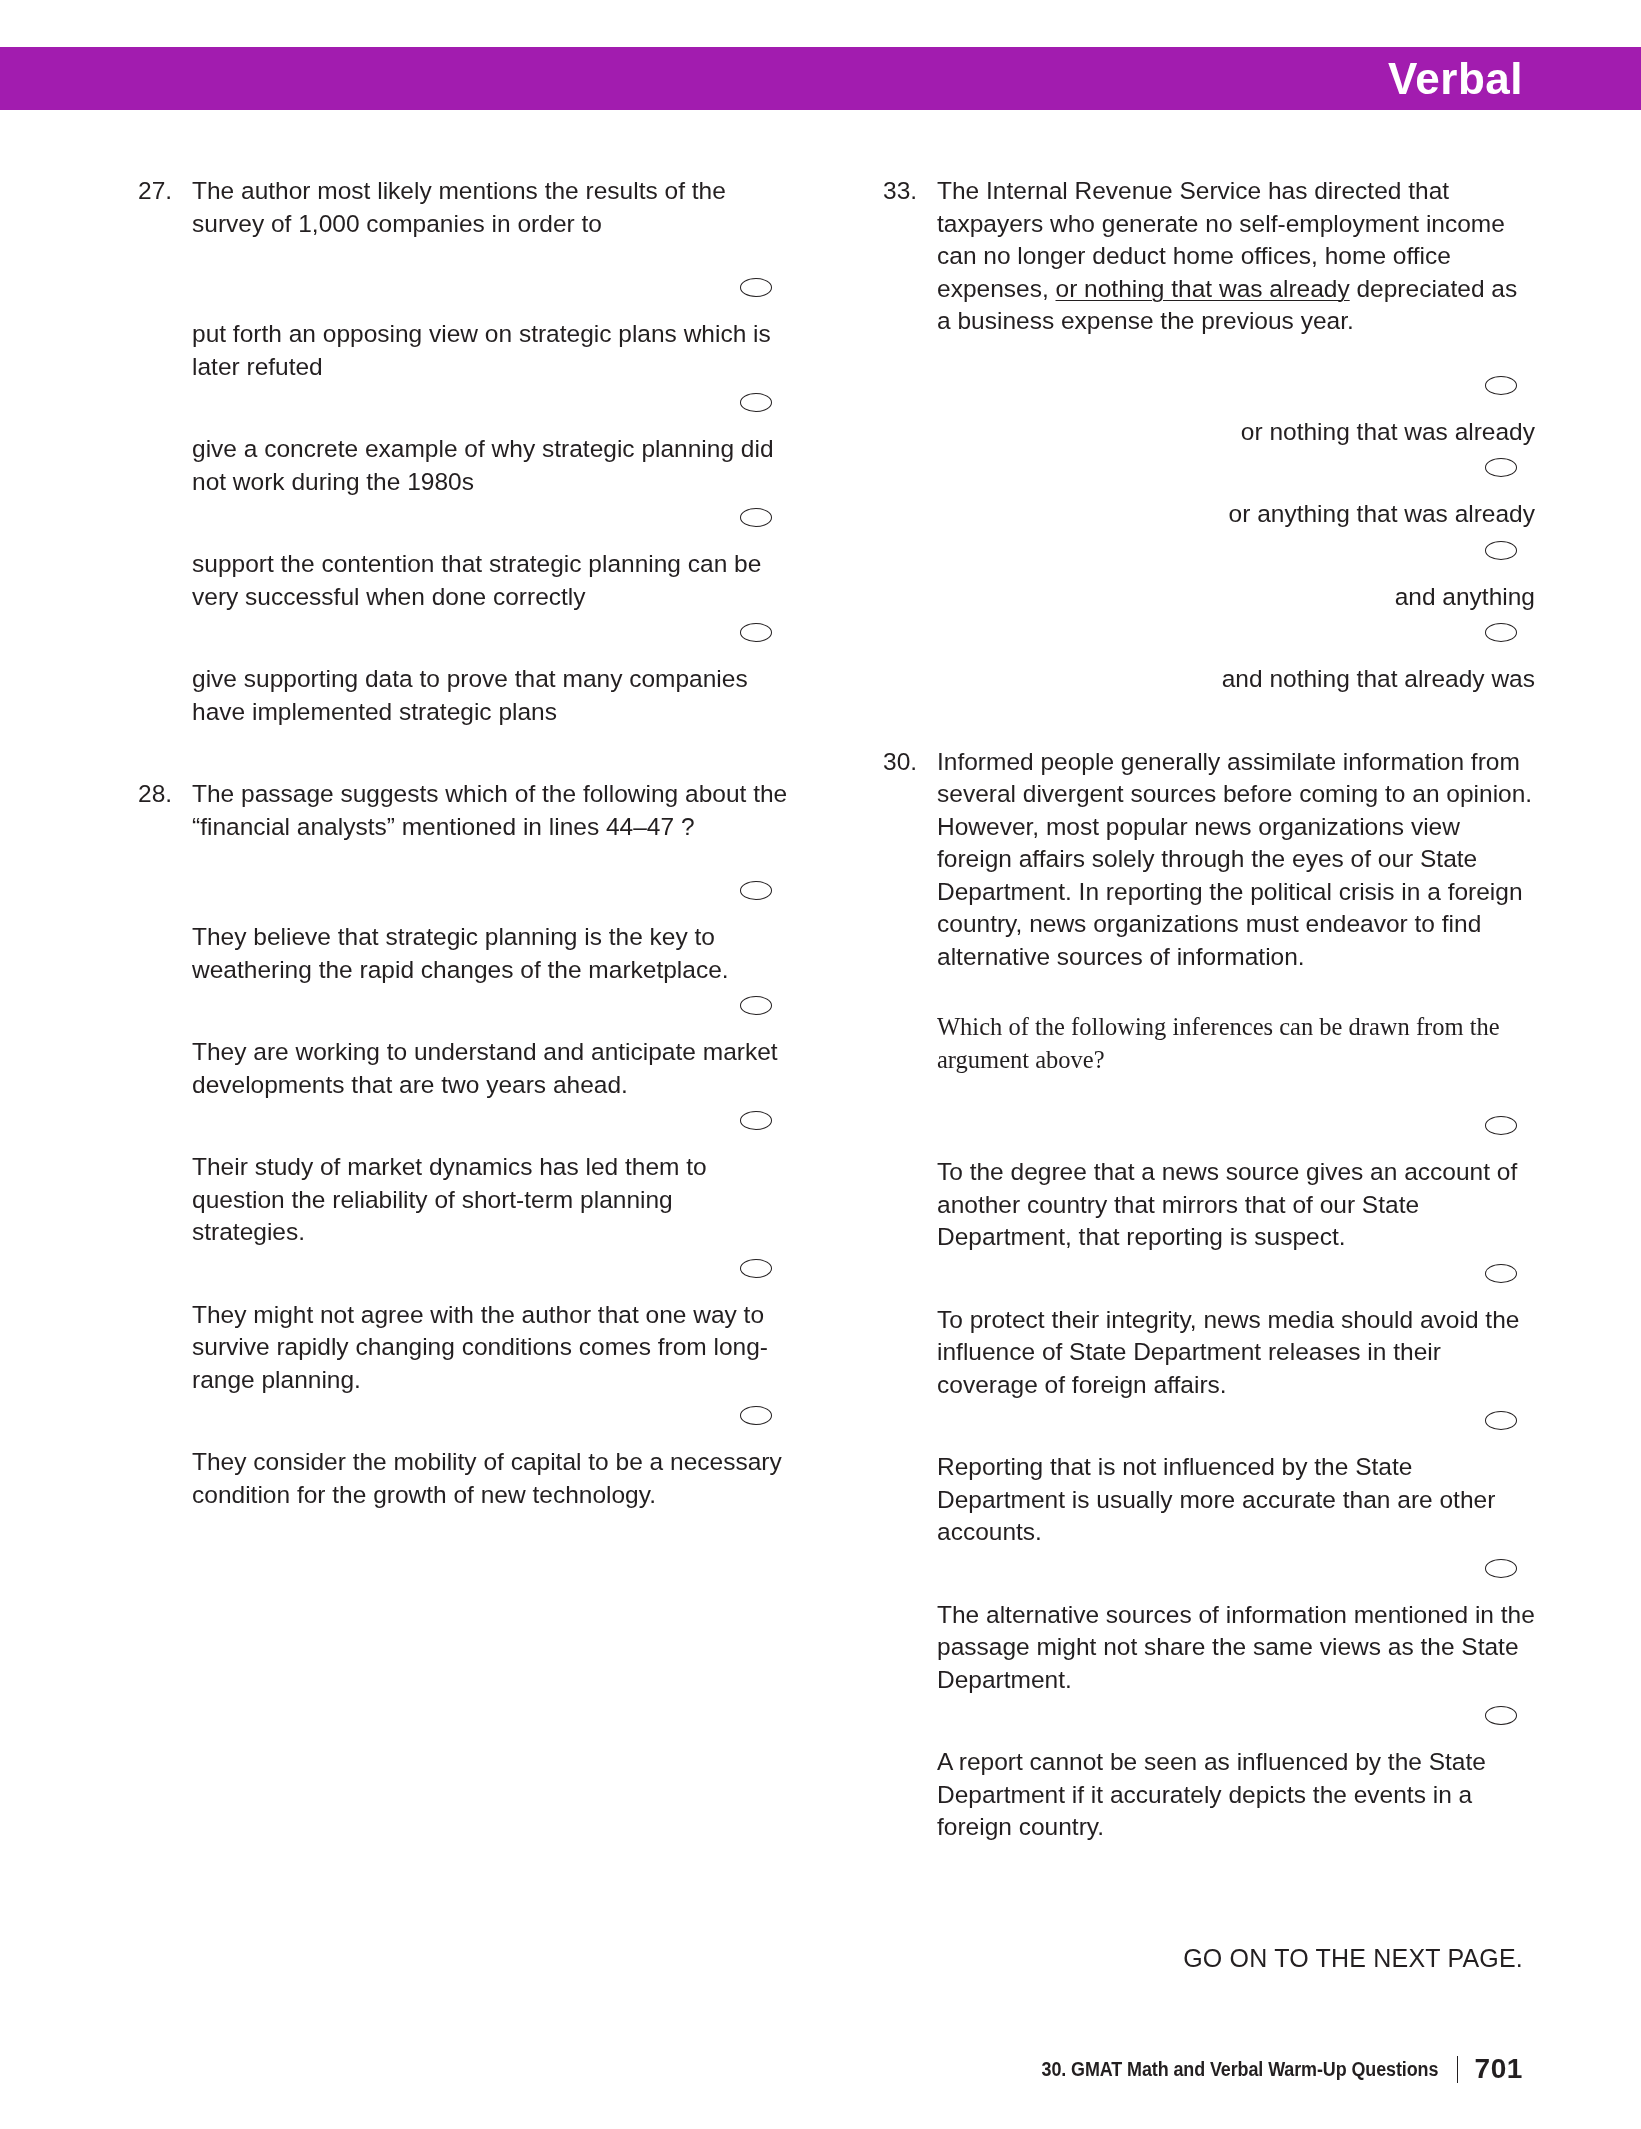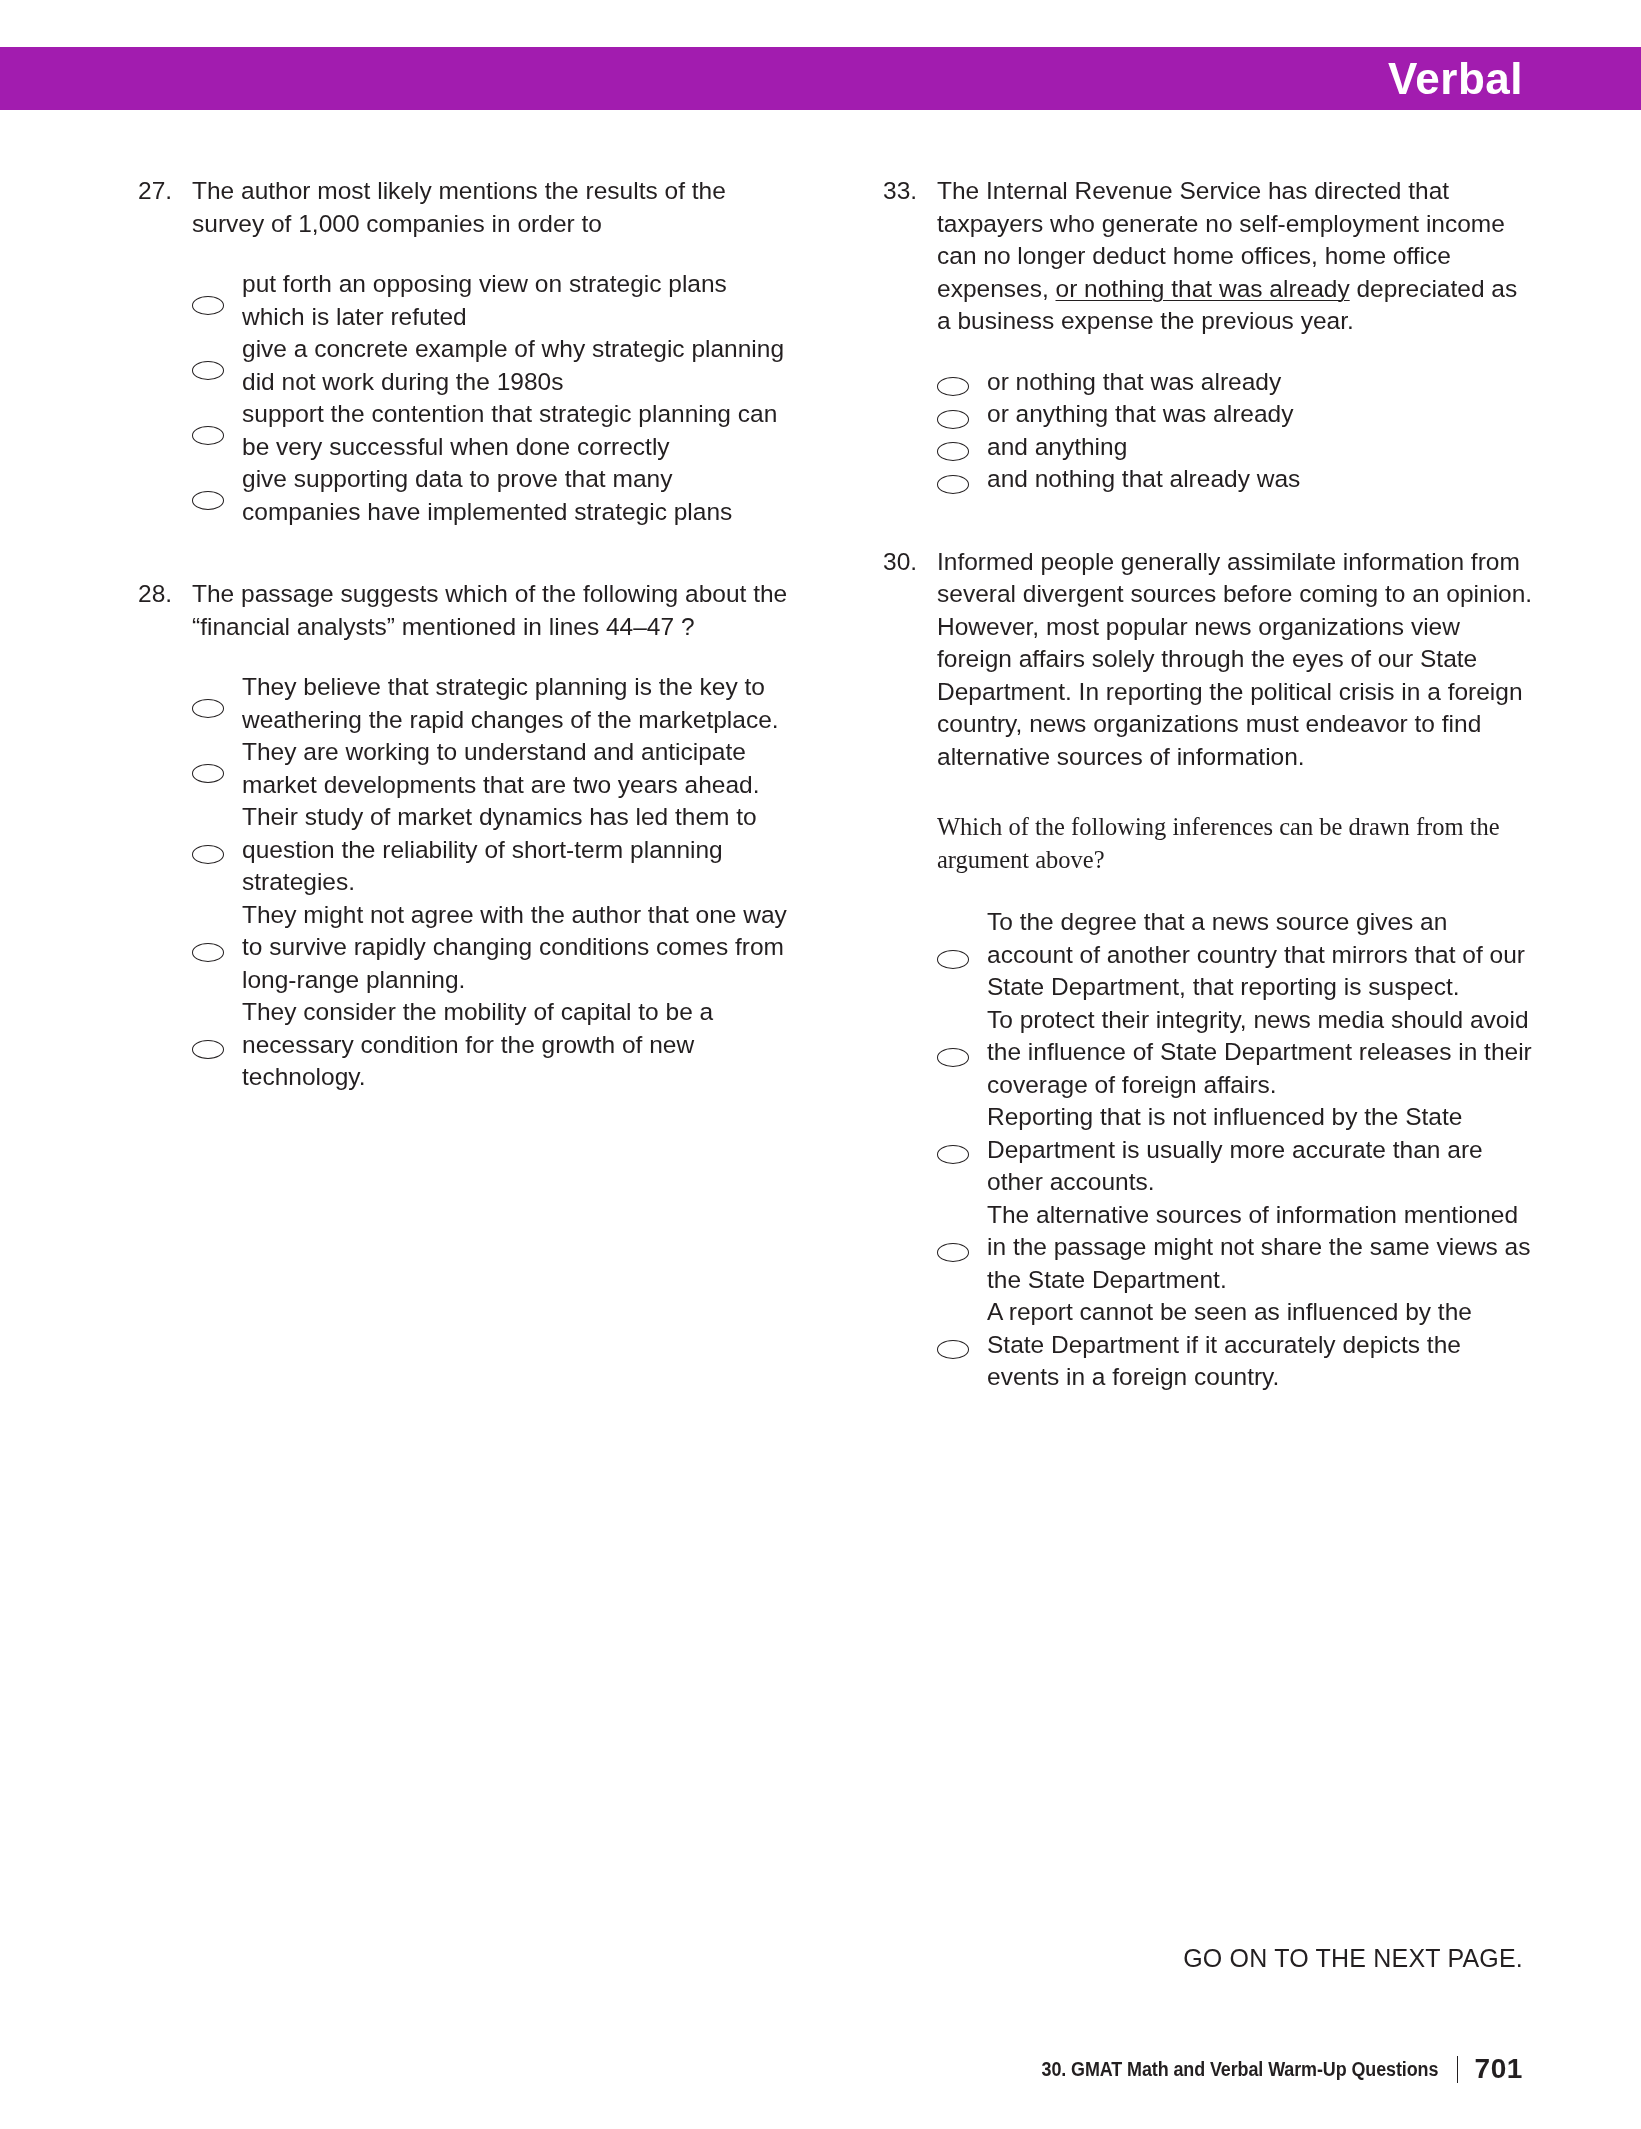--- a/index.html
+++ b/index.html
@@ -96,21 +96,22 @@
     font-family: Liberation Serif, serif;
   }
 
   
   .choices {
     list-style: none;
     margin-left: 62px;
   }
   .choice {
     display: flex;
-    align-items: center;
+    align-items: flex-end;
+    flex-direction: column;
   }
   .oval-wrap {
     flex: 0 0 50px;
     width: 50px;
     padding-top: 10px;
   }
   .oval {
     display: block;
     width: 32px;
     height: 19px;

